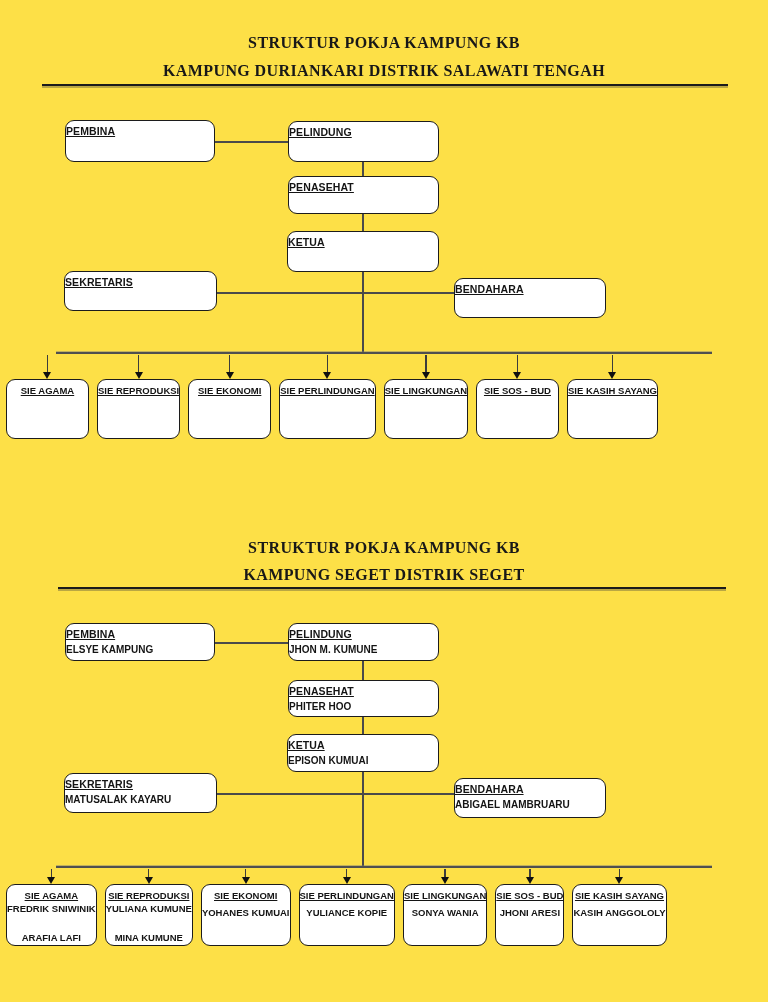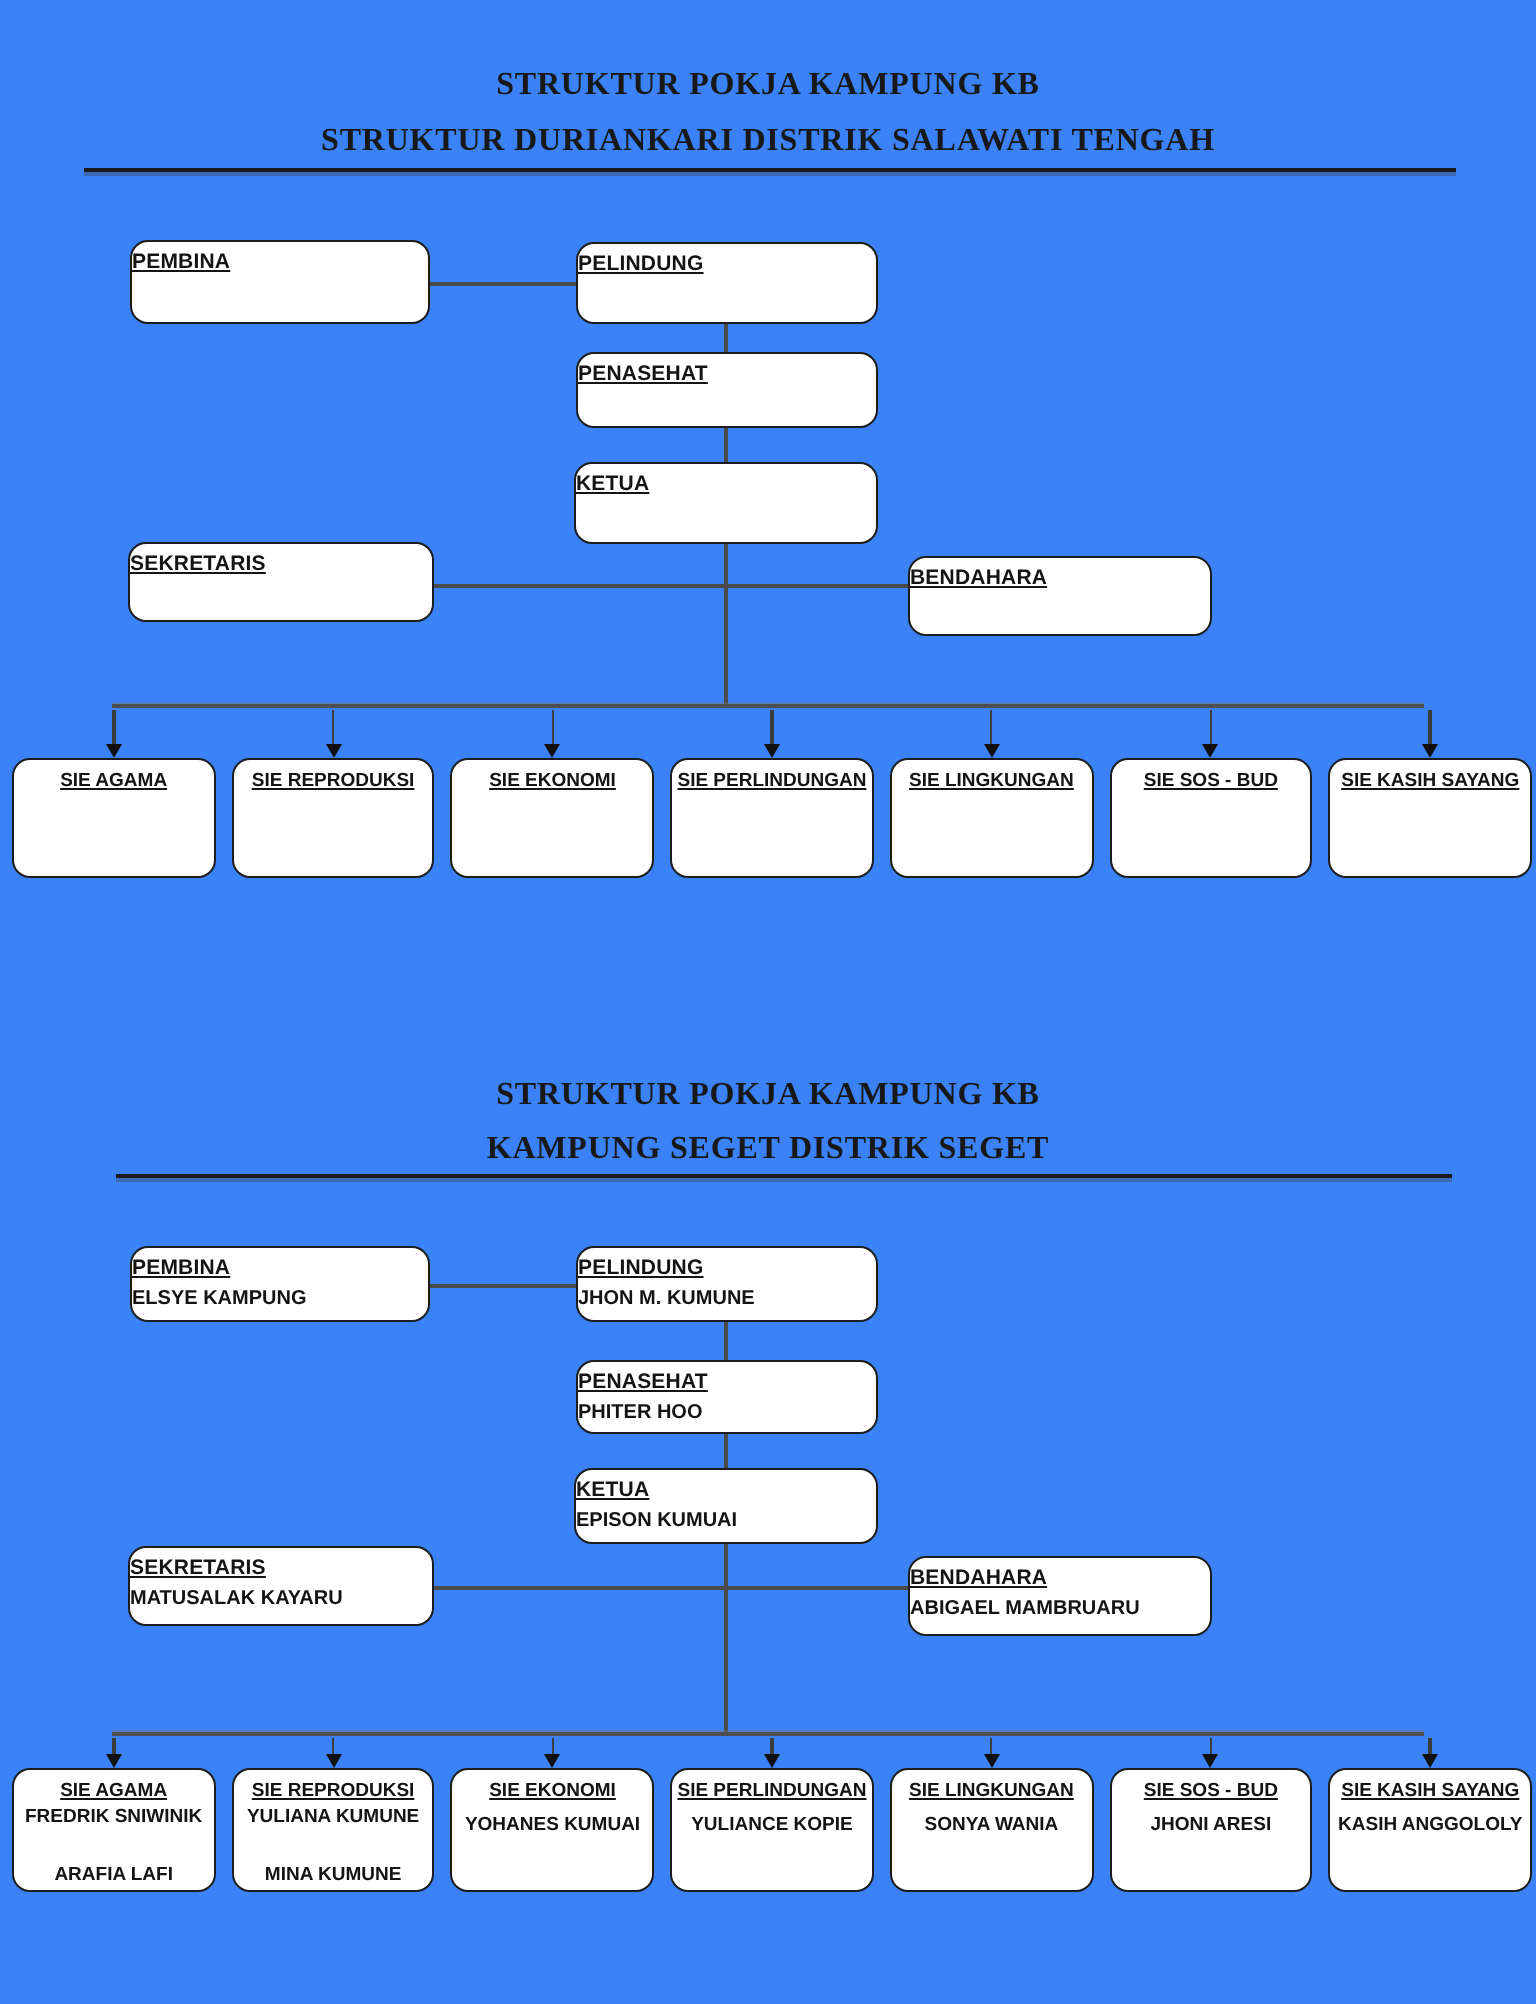--- a/index.html
+++ b/index.html
@@ -1,19 +1,19 @@
 <!DOCTYPE html>
 <html><head>
 <meta charset="utf-8">
 <style>
   html,body{margin:0;padding:0;background:#e9e9e9;}
   .page{
     position:relative;
     width:768px;height:1002px;
-    background:#3b82f6;
+    background:#fde047;
     overflow:hidden;
     font-family:"Liberation Sans",sans-serif;
     color:#141414;
     margin:0 auto;
   }
   .doc-title{
     position:absolute;left:0;width:768px;
     text-align:center;
     font-family:"Liberation Serif","DejaVu Serif",serif;
     font-weight:700;
@@ -43,22 +43,22 @@
   }
   .obox .box-name{
     font-size:10px;font-weight:bold;
     margin-top:4px;
     white-space:nowrap;
   }
   .hline{position:absolute;height:1.6px;background:#4a4a4a;}
   .vline{position:absolute;width:1.6px;background:#4a4a4a;}
   .dist-line{position:absolute;height:2.2px;background:#4f4f4f;box-shadow:0 -1px 0 rgba(120,120,120,.45);}
   .sie-row{
-    position:absolute;left:6px;width:760px;
-    display:flex;gap:8px;justify-content:flex-end;
+    position:absolute;left:6px;width:652px;
+    display:flex;gap:8px;
   }
   .sie-cell{
     position:relative;
     flex:1 1 0;
     background:#fff;
     border:1.6px solid #1c1c1c;
     border-radius:9px;
     box-sizing:border-box;
     display:flex;flex-direction:column;align-items:center;
   }
@@ -89,21 +89,21 @@
   }
   .arrow.long{top:-25px;} .arrow.long .stem{height:17px;}
   .arrow.short{top:-16px;} .arrow.short .stem{height:8px;}
 </style>
 </head>
 <body>
 
 <div class="page">
 
   <div class="doc-title" style="top:34px">STRUKTUR POKJA KAMPUNG KB</div>
-  <div class="doc-title" style="top:62px">STRUKTUR DURIANKARI DISTRIK SALAWATI TENGAH</div>
+  <div class="doc-title" style="top:62px">KAMPUNG DURIANKARI DISTRIK SALAWATI TENGAH</div>
   <div class="title-rule" style="left:42px;top:84px;width:686px"></div>
 
   <div class="obox" style="left:65px;top:120px;width:150px;height:42px">
     <div class="box-title">PEMBINA</div>
     <div class="box-name"></div>
   </div>
   <div class="obox" style="left:288px;top:121px;width:151px;height:41px">
     <div class="box-title">PELINDUNG</div>
     <div class="box-name"></div>
   </div>

